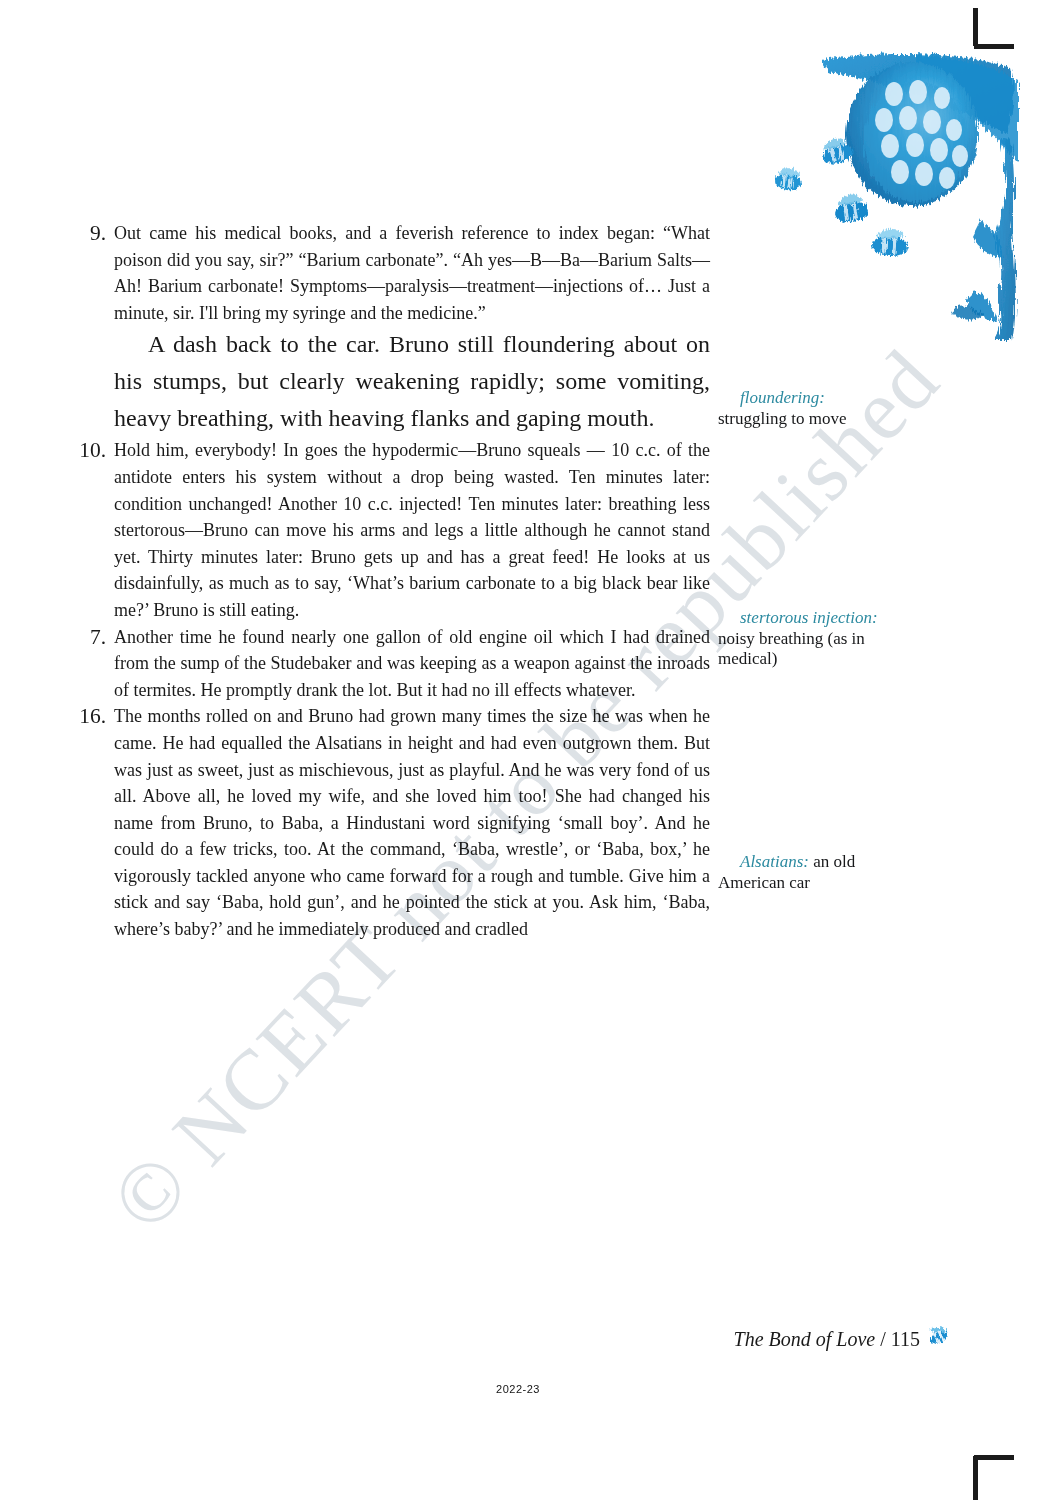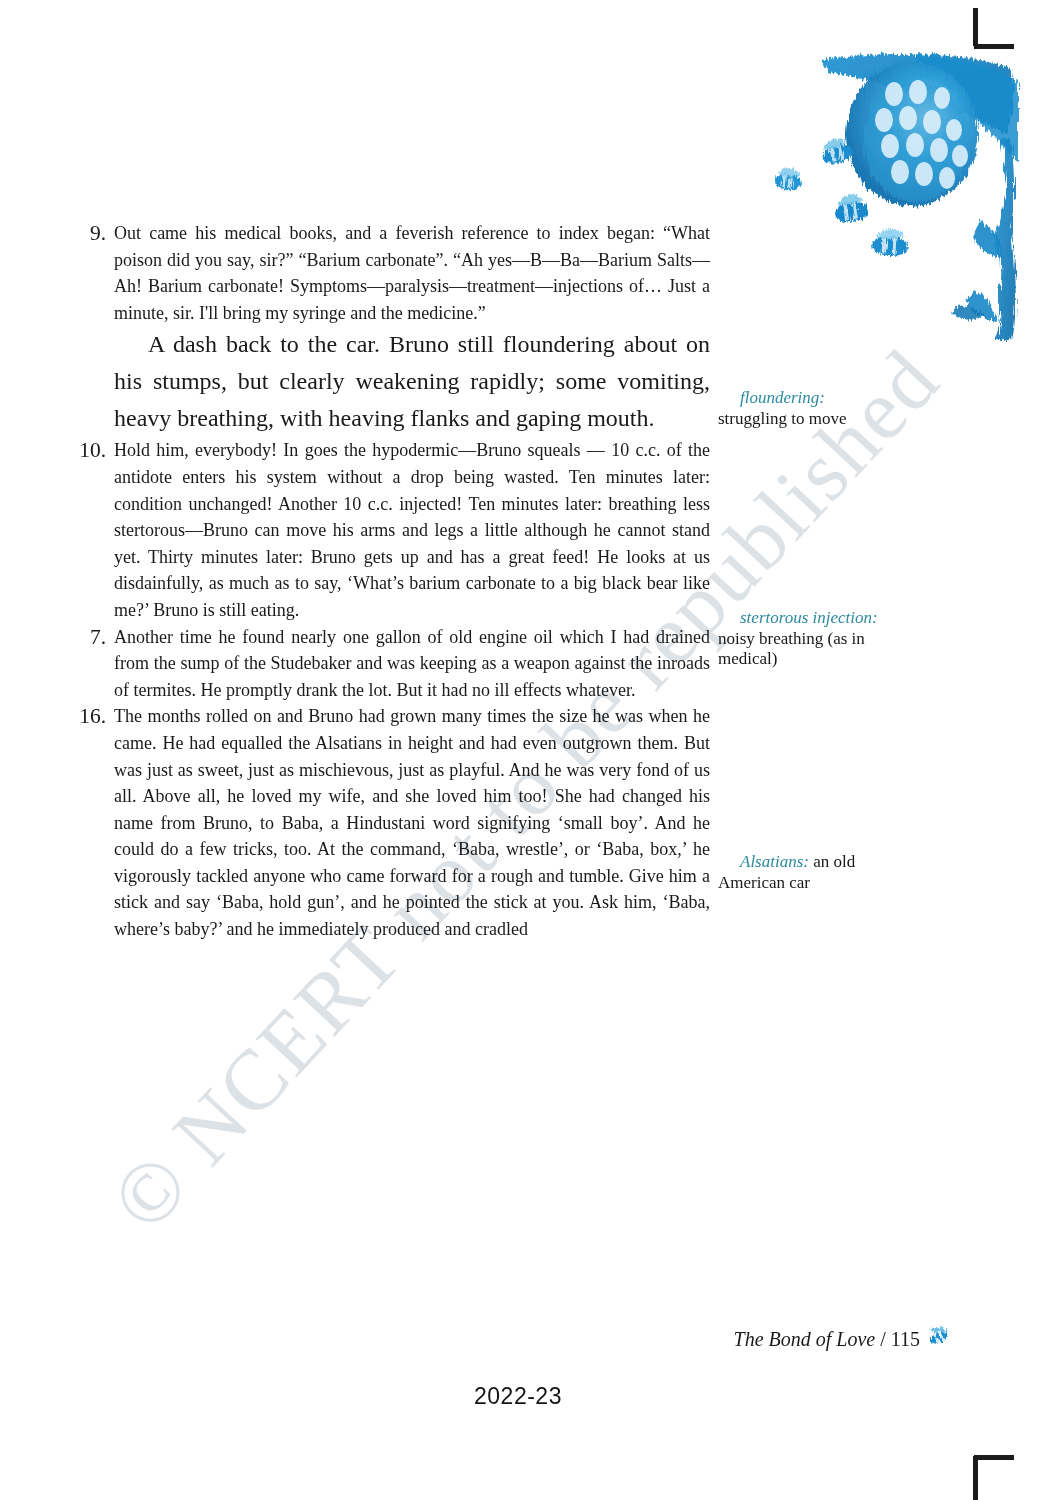--- a/index.html
+++ b/index.html
@@ -147,21 +147,21 @@
     width: 30px;
     height: 30px;
   }
   .year-mark {
     position: absolute;
     left: 0;
     right: 0;
     top: 1383px;
     text-align: center;
     font-family: "Liberation Sans", "DejaVu Sans", sans-serif;
-    font-size: 23px;
+    font-size: 11px;
     letter-spacing: .5px;
     color: #141414;
     z-index: 2;
   }
   .year-mark span { margin-left: -14px; }
 </style>
 </head>
 <body>
 
 <div id="page">

